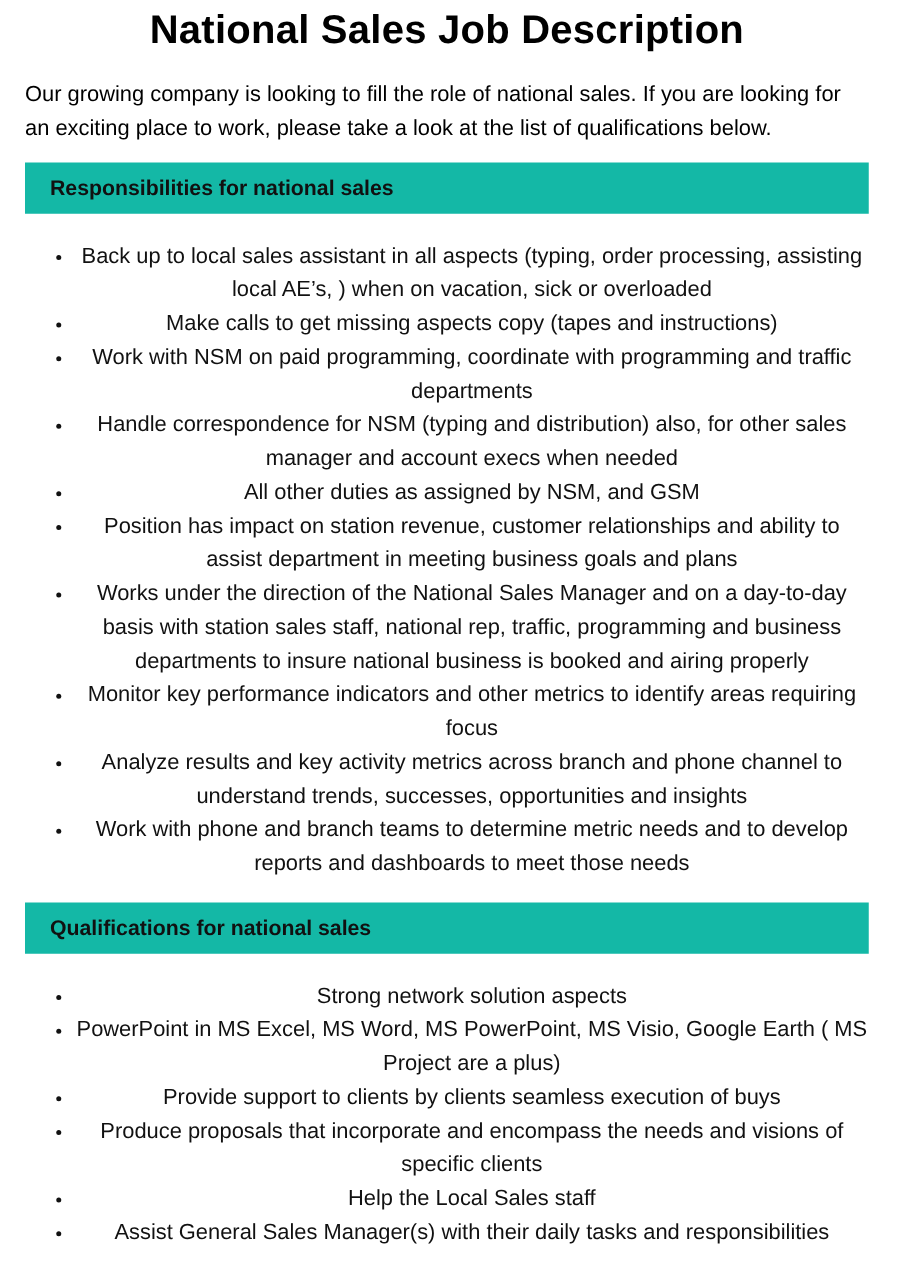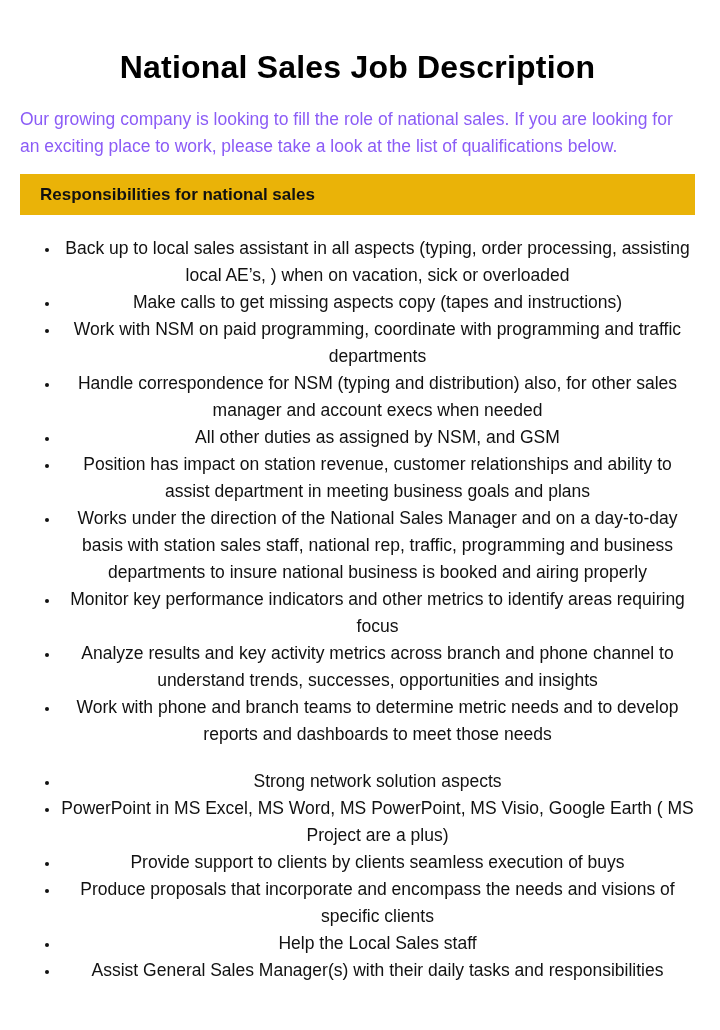--- a/index.html
+++ b/index.html
@@ -9,41 +9,40 @@
     }
     body {
       width: 720px;
       height: 1030px;
       overflow: hidden;
       font-family: "Liberation Sans", "DejaVu Sans", sans-serif;
       color: #111111;
     }
     .page {
       padding: 0 25px 0 20px;
-      margin-top: 44px;
     }
     h1 {
       margin: 0;
       padding-top: 4px;
       text-align: center;
       font-size: 32px;
       line-height: 38px;
       font-weight: bold;
       color: #000000;
       letter-spacing: 0.2px;
     }
     .intro {
       margin: 20px 0 0 0;
       font-size: 17.5px;
       line-height: 27px;
-      color: #8b5cf6;
+      color: #000000;
     }
     .section-header {
       margin-top: 14px;
-      background: #eab308;
+      background: #14b8a6;
       height: 41px;
       display: flex;
       align-items: center;
       padding-left: 20px;
       font-size: 17px;
       font-weight: bold;
       color: #111111;
     }
     ul {
       margin: 20px 0 0 0;
@@ -75,20 +74,21 @@
     <li>Work with NSM on paid programming, coordinate with programming and traffic departments</li>
     <li>Handle correspondence for NSM (typing and distribution) also, for other sales manager and account execs when needed</li>
     <li>All other duties as assigned by NSM, and GSM</li>
     <li>Position has impact on station revenue, customer relationships and ability to assist department in meeting business goals and plans</li>
     <li>Works under the direction of the National Sales Manager and on a day-to-day basis with station sales staff, national rep, traffic, programming and business departments to insure national business is booked and airing properly</li>
     <li>Monitor key performance indicators and other metrics to identify areas requiring focus</li>
     <li>Analyze results and key activity metrics across branch and phone channel to understand trends, successes, opportunities and insights</li>
     <li>Work with phone and branch teams to determine metric needs and to develop reports and dashboards to meet those needs</li>
   </ul>
 
+  <div class="section-header section-qual">Qualifications for national sales</div>
   <ul>
     <li>Strong network solution aspects</li>
     <li>PowerPoint in MS Excel, MS Word, MS PowerPoint, MS Visio, Google Earth ( MS Project are a plus)</li>
     <li>Provide support to clients by clients seamless execution of buys</li>
     <li>Produce proposals that incorporate and encompass the needs and visions of specific clients</li>
     <li>Help the Local Sales staff</li>
     <li>Assist General Sales Manager(s) with their daily tasks and responsibilities</li>
   </ul>
 </div>
 

